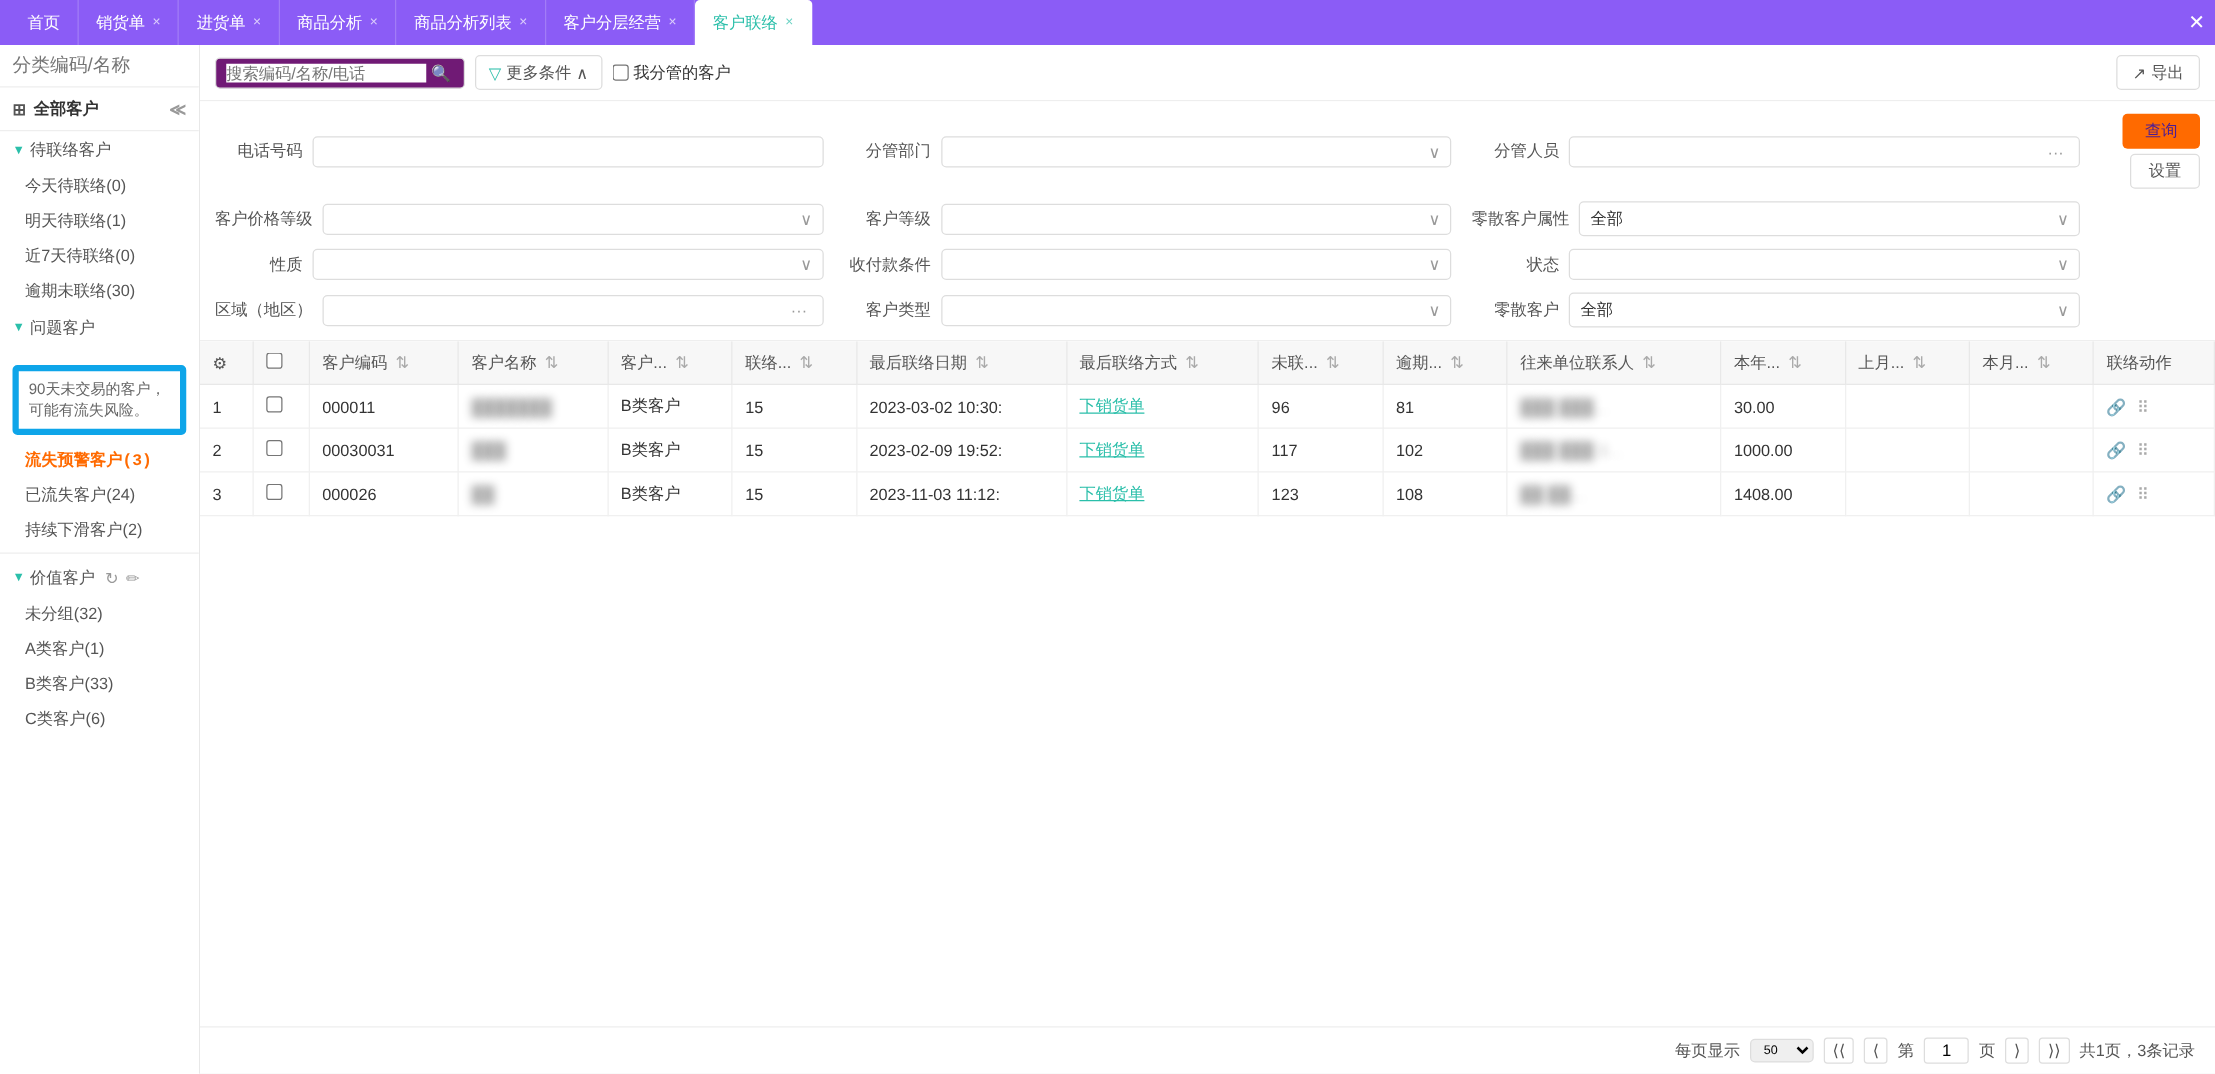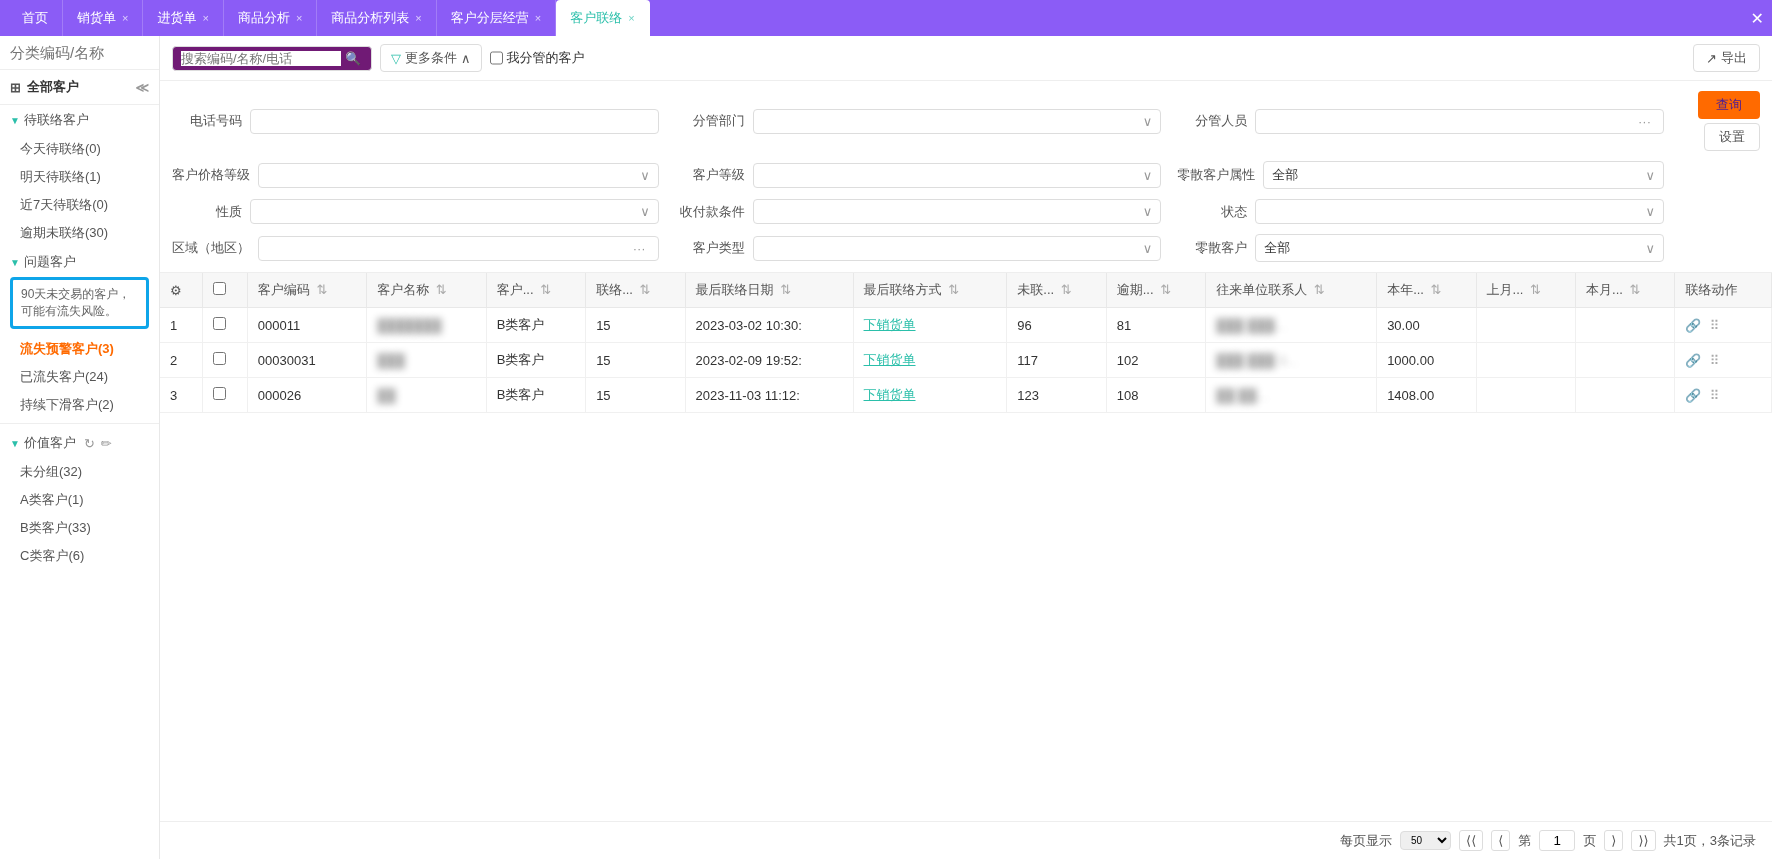--- a/index.html
+++ b/index.html
@@ -53,24 +53,24 @@
     .sidebar-section-header .grid-icon { color: #555; }
     .sidebar-section-header .collapse-icon { margin-left: auto; color: #999; }
     .sidebar-group-label {
       display: flex; align-items: center; gap: 4px;
       padding: 6px 10px; color: #555; font-size: 13px; cursor: pointer;
     }
     .sidebar-group-label .arrow { color: #2bbfaa; font-size: 10px; }
     .sidebar-item {
       padding: 5px 10px 5px 20px; cursor: pointer; font-size: 13px; color: #555;
     }
-    .sidebar-item.active { color: #ff6a00; font-weight: bold; }
+    .sidebar-item.active { color: #ff6a00; font-weight: bold; font-family: Liberation Mono, monospace; }
     .tooltip-box {
-      margin: 0 10px 6px 10px;
-      background: #fff; border: 3px solid #0ea5e9;
+      margin: 15px 10px 6px 10px;
+      background: #fff; border: 5px solid #0ea5e9;
       border-radius: 4px; padding: 6px 8px;
       font-size: 12px; color: #666;
     }
     .sidebar-divider { height: 1px; background: #eee; margin: 4px 0; }
 
     
     .content-area {
       flex: 1; display: flex; flex-direction: column; overflow: hidden;
     }
 

